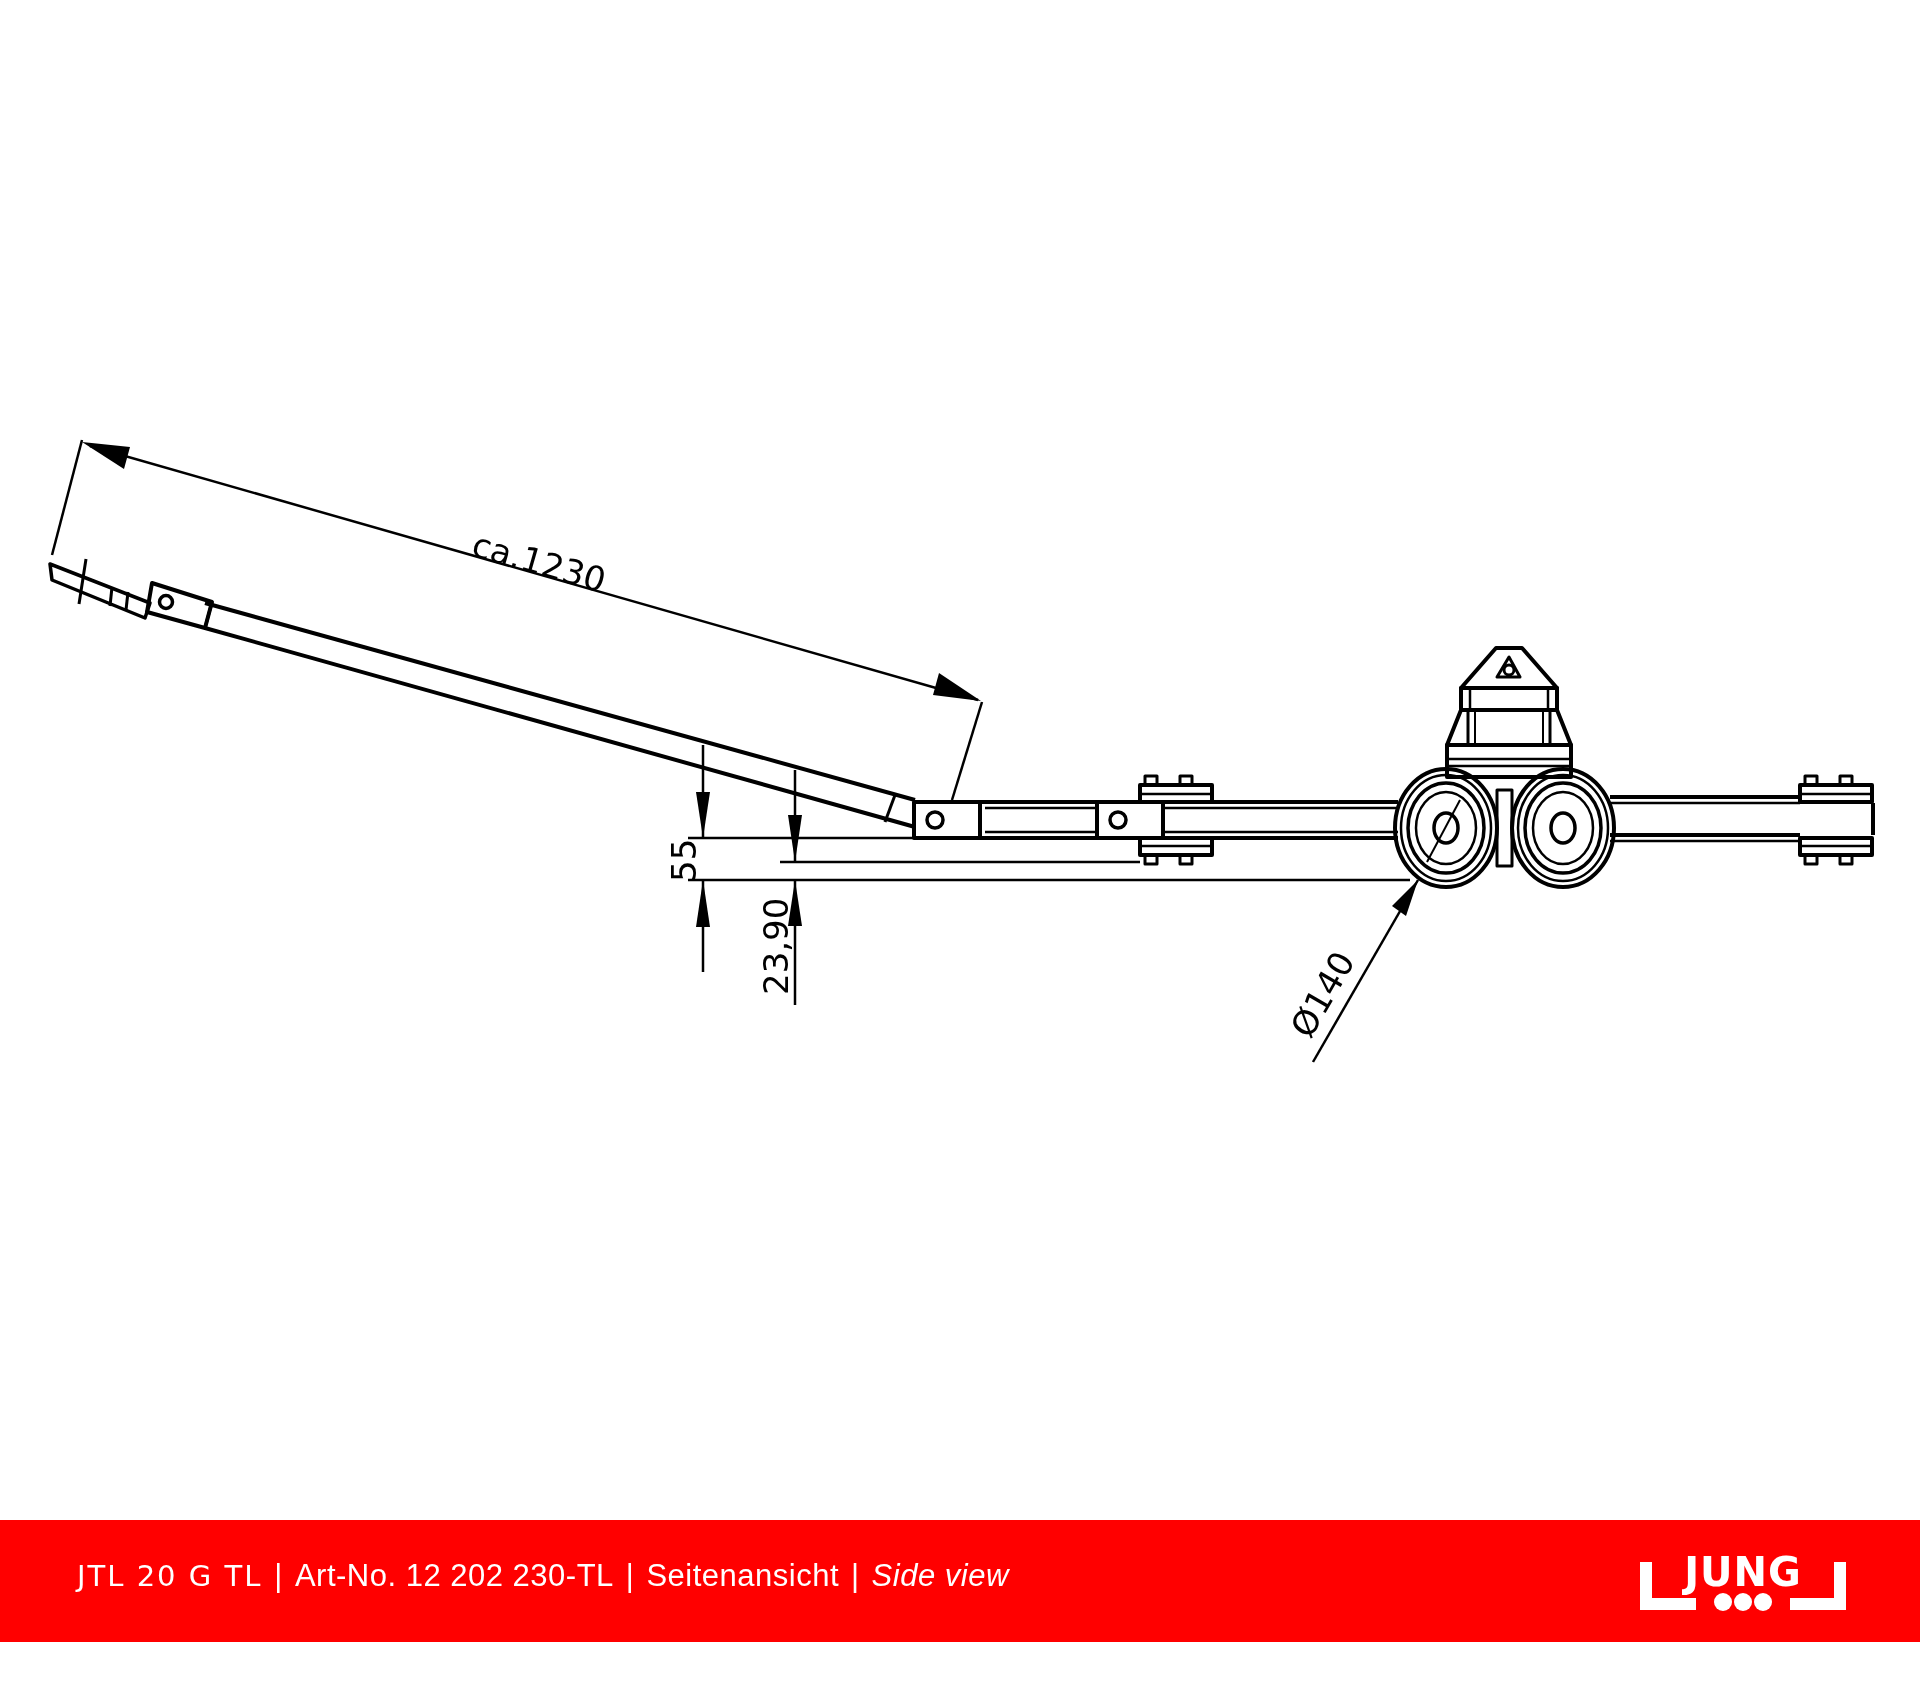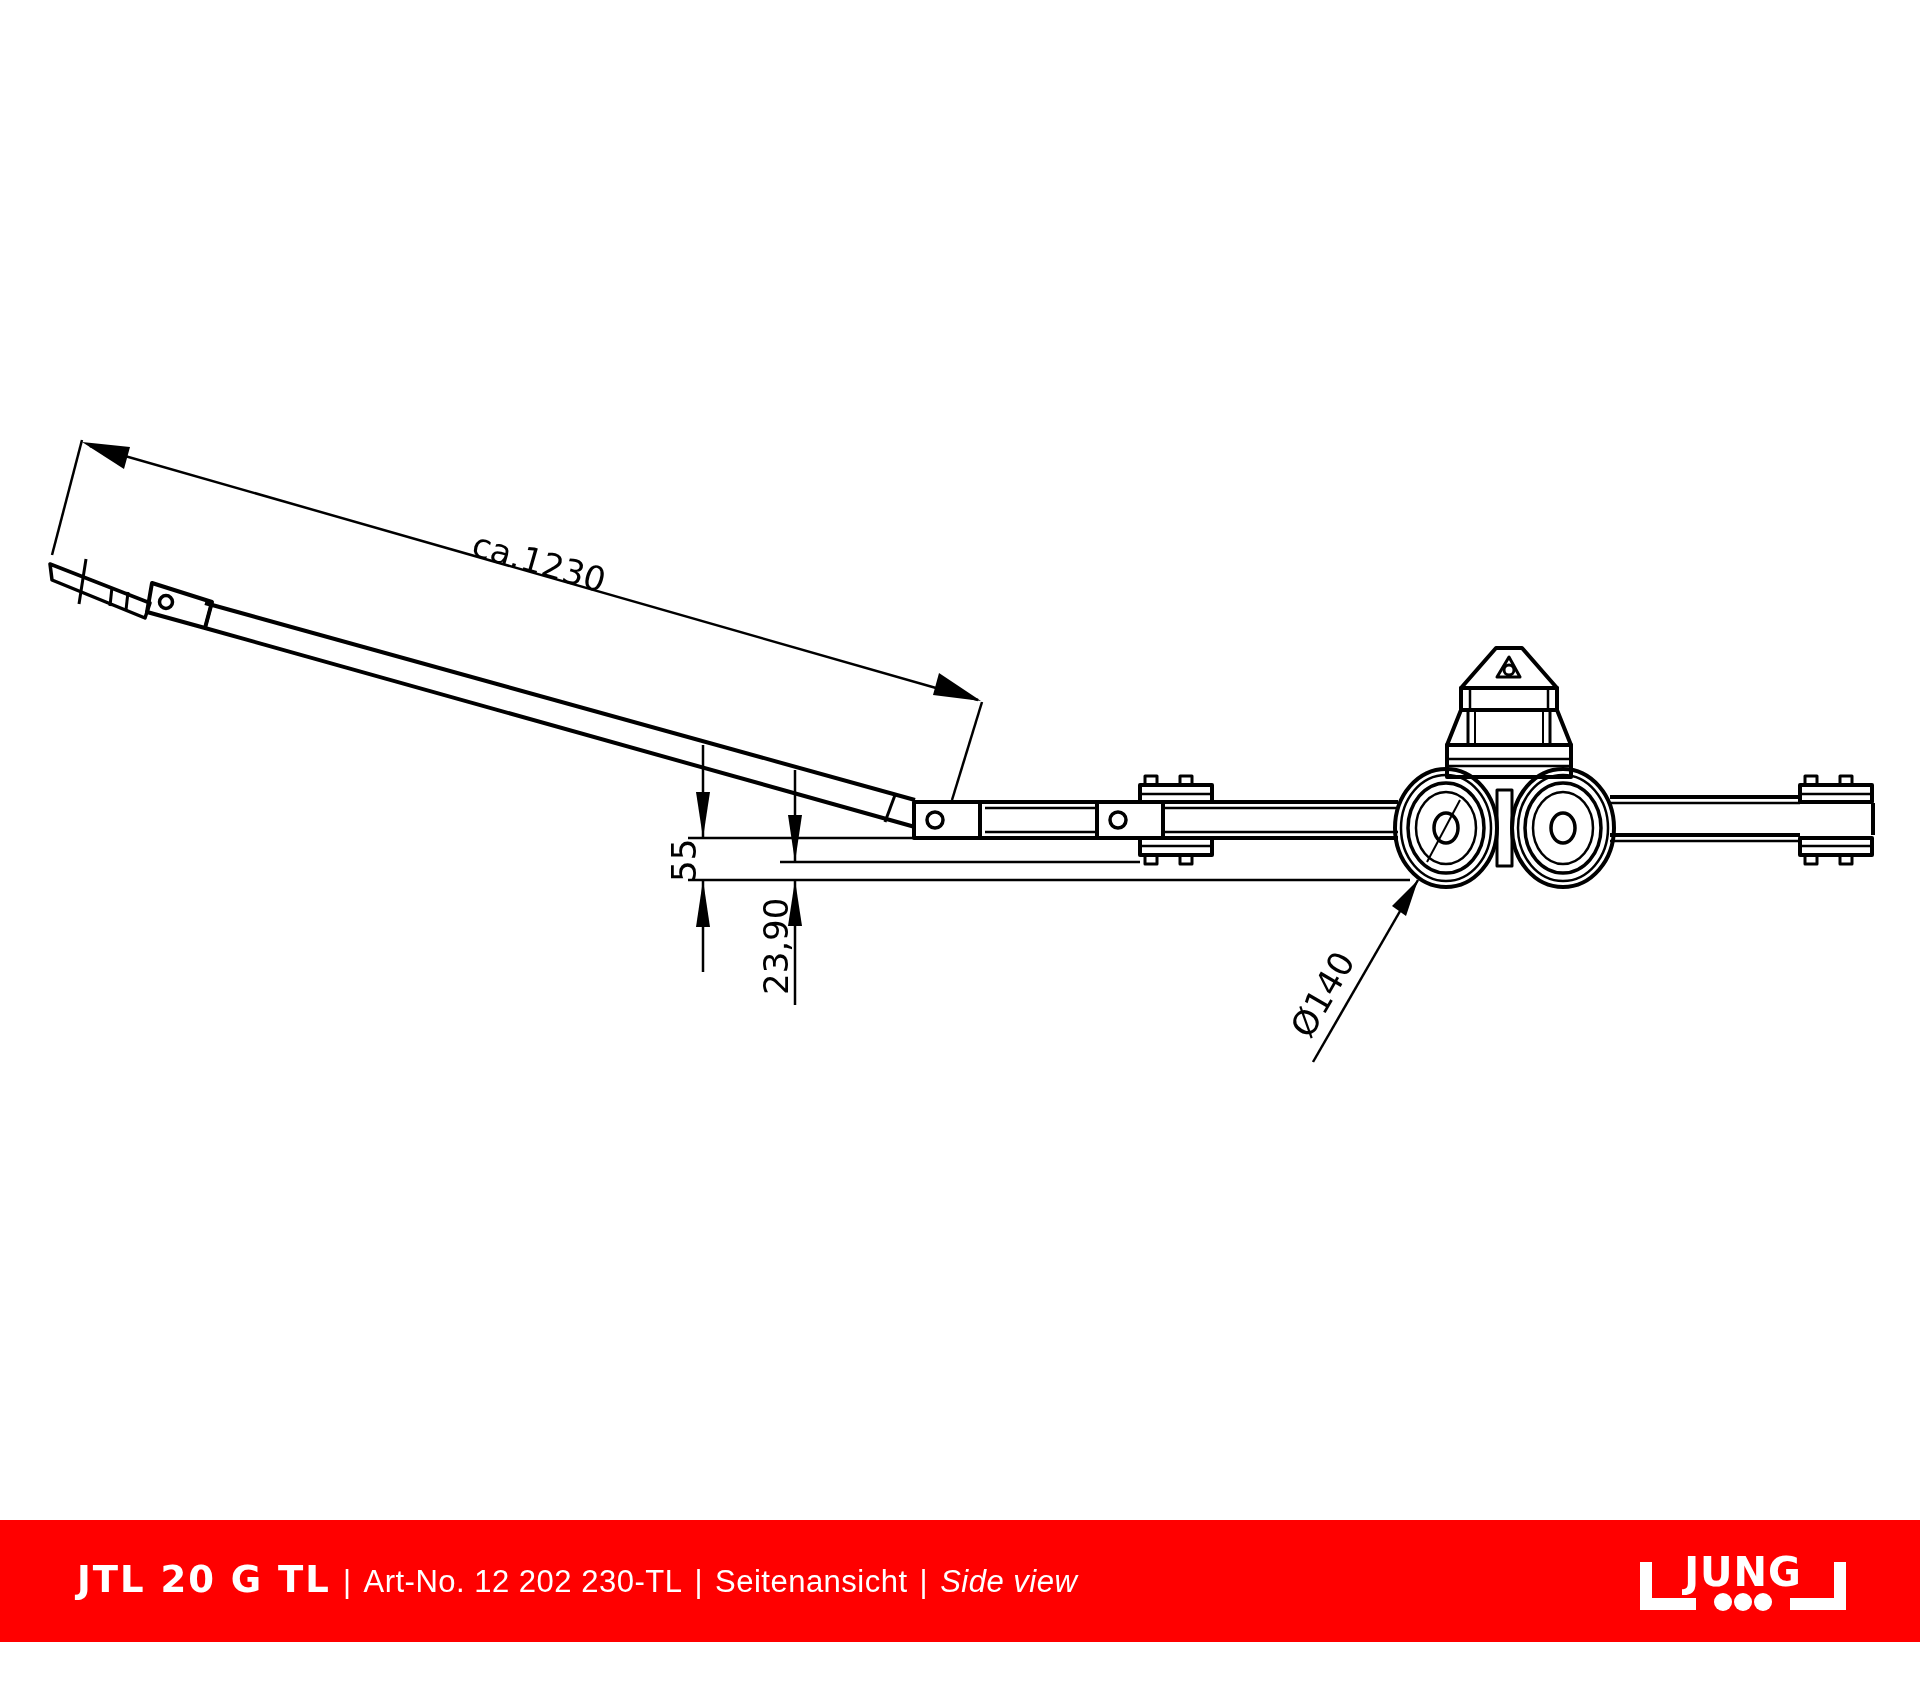--- a/index.html
+++ b/index.html
@@ -1,21 +1,21 @@
 <!DOCTYPE html>
 <html><head>
 <meta charset="utf-8">
 <style>
   html, body { margin: 0; padding: 0; background: #ffffff; }
   body { width: 1920px; height: 1705px; position: relative; overflow: hidden; font-family: "DejaVu Sans", sans-serif; }
   #drawing { position: absolute; left: 0; top: 0; width: 1920px; height: 1520px; }
   .dim-text { font-family: "DejaVu Sans", sans-serif; font-size: 34px; fill: #000; }
   #footer-bar { position: absolute; left: 0; top: 1520px; width: 1920px; height: 122px; background: #ff0000; }
   #footer-caption { position: absolute; left: 77px; top: 38px; color: #fff; font-size: 31px; font-family: "Liberation Sans", sans-serif; white-space: nowrap; letter-spacing: 0.5px; }
-  #footer-caption .model { font-weight: bold; font-family: "DejaVu Sans", sans-serif; letter-spacing: 2px; font-size: 37px; }
+  #footer-caption .model { font-weight: normal; font-family: "DejaVu Sans", sans-serif; letter-spacing: 2px; font-size: 29px; }
   #footer-caption .sep { margin: 0 12px; font-weight: 200; }
   #footer-caption .en { font-style: italic; }
   #logo { position: absolute; left: 1640px; top: 28px; width: 206px; height: 68px; }
 </style>
 </head>
 <body>
 
 <svg id="drawing" viewBox="0 0 1920 1520" xmlns="http://www.w3.org/2000/svg">
   <g stroke="#000" fill="none" stroke-width="4" stroke-linejoin="round" stroke-linecap="butt">
 

